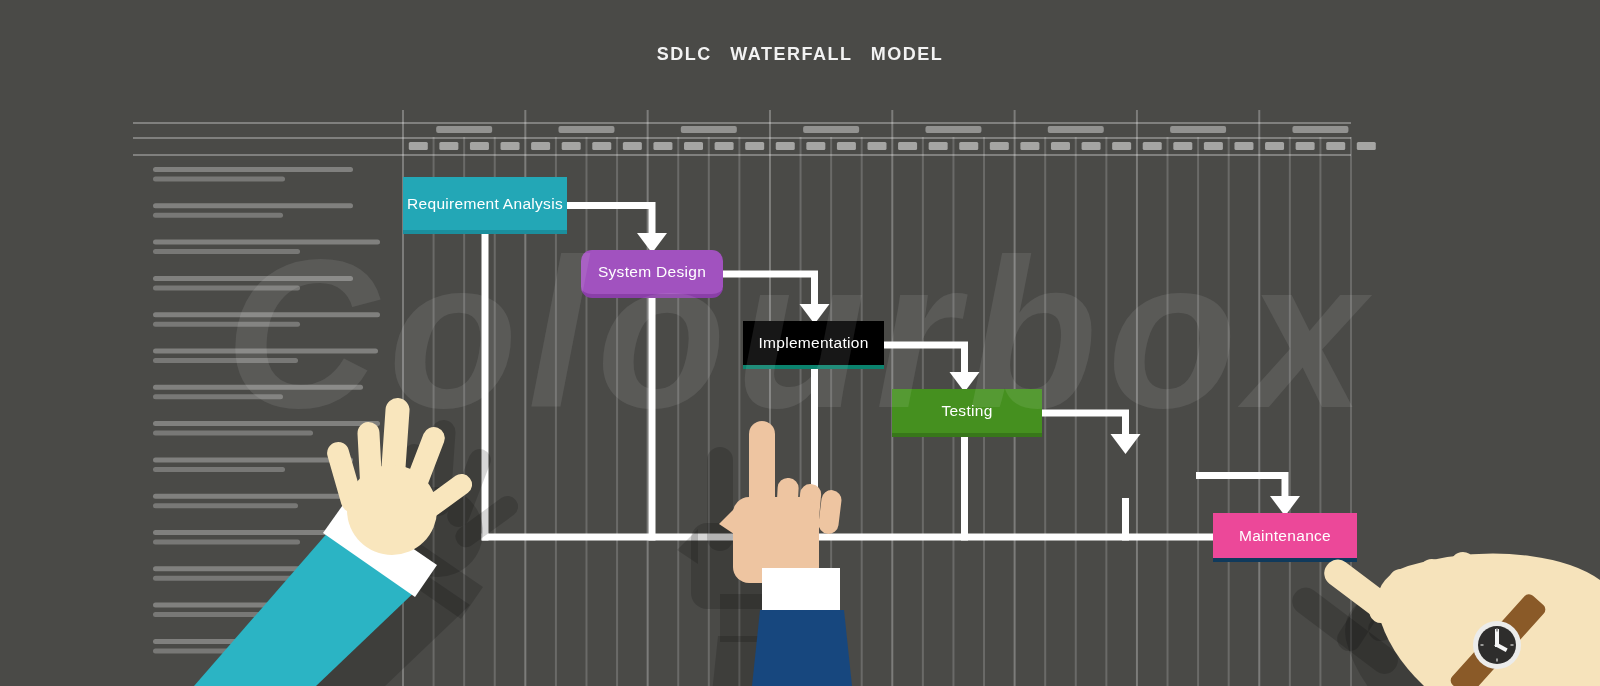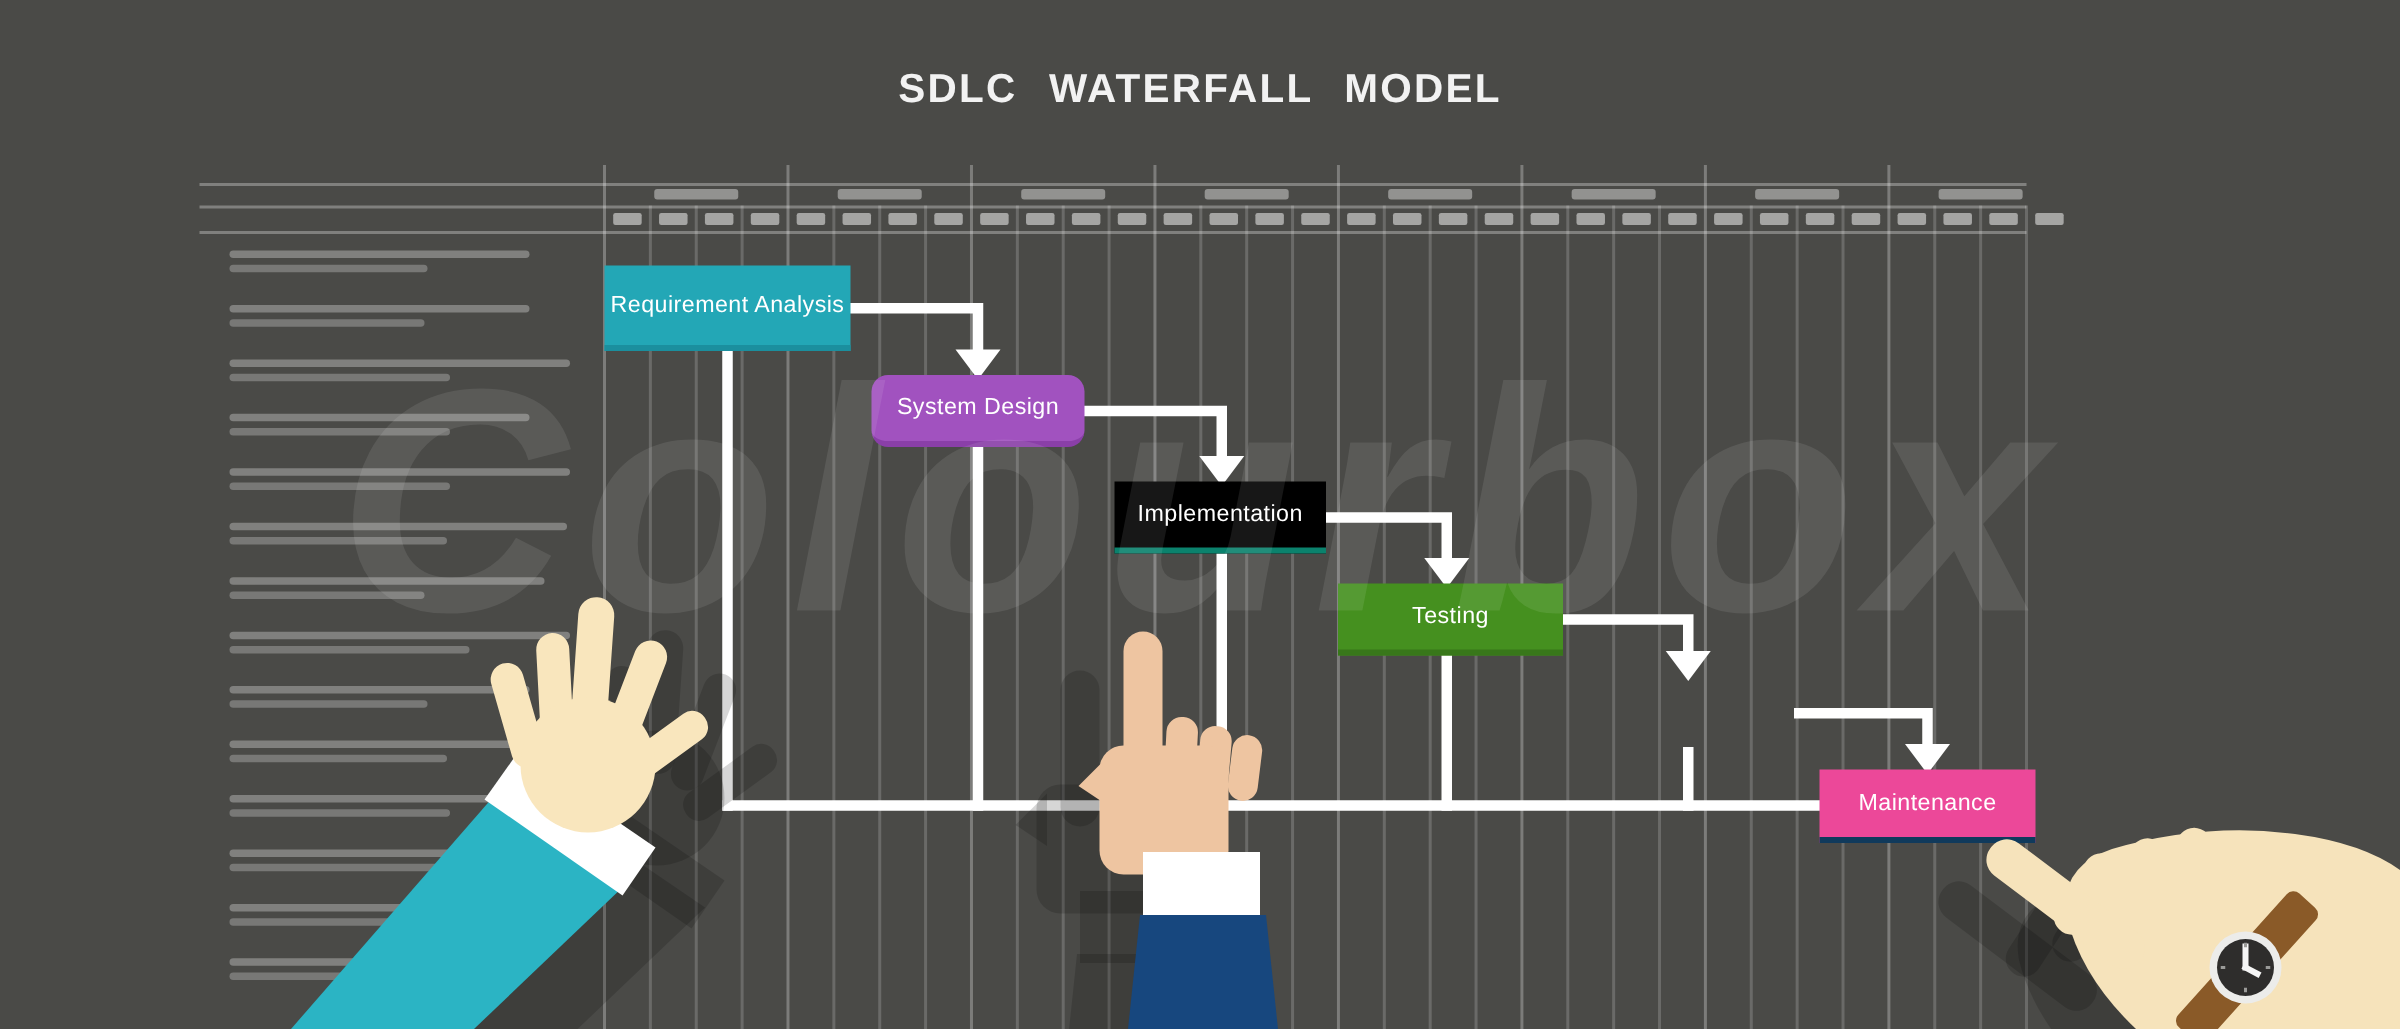--- a/index.html
+++ b/index.html
@@ -18,21 +18,21 @@
   }
   #hands-svg{z-index:4;}
   #watermark{
     position:absolute;z-index:5;left:0;right:0;top:228px;
     text-align:center;font-size:212px;font-weight:bold;line-height:1;
     letter-spacing:10px;color:var(--watermark-color,rgba(255,255,255,.09));
     pointer-events:none;user-select:none;white-space:nowrap;font-style:italic;
   }
   #title{
     position:absolute;z-index:6;left:0;right:0;top:44px;
-    text-align:center;font-size:27px;font-weight:bold;
+    text-align:center;font-size:18px;font-weight:bold;
     letter-spacing:1.5px;word-spacing:12px;color:var(--title-color,#f2f2f2);
   }
 </style>
 </head>
 <body>
 
 <div class="stage">
 
   <svg id="grid-svg" class="layer" viewBox="0 0 1600 686">
       <rect x="133" y="122" width="1218" height="2" fill="rgba(255,255,255,0.30)"></rect>

